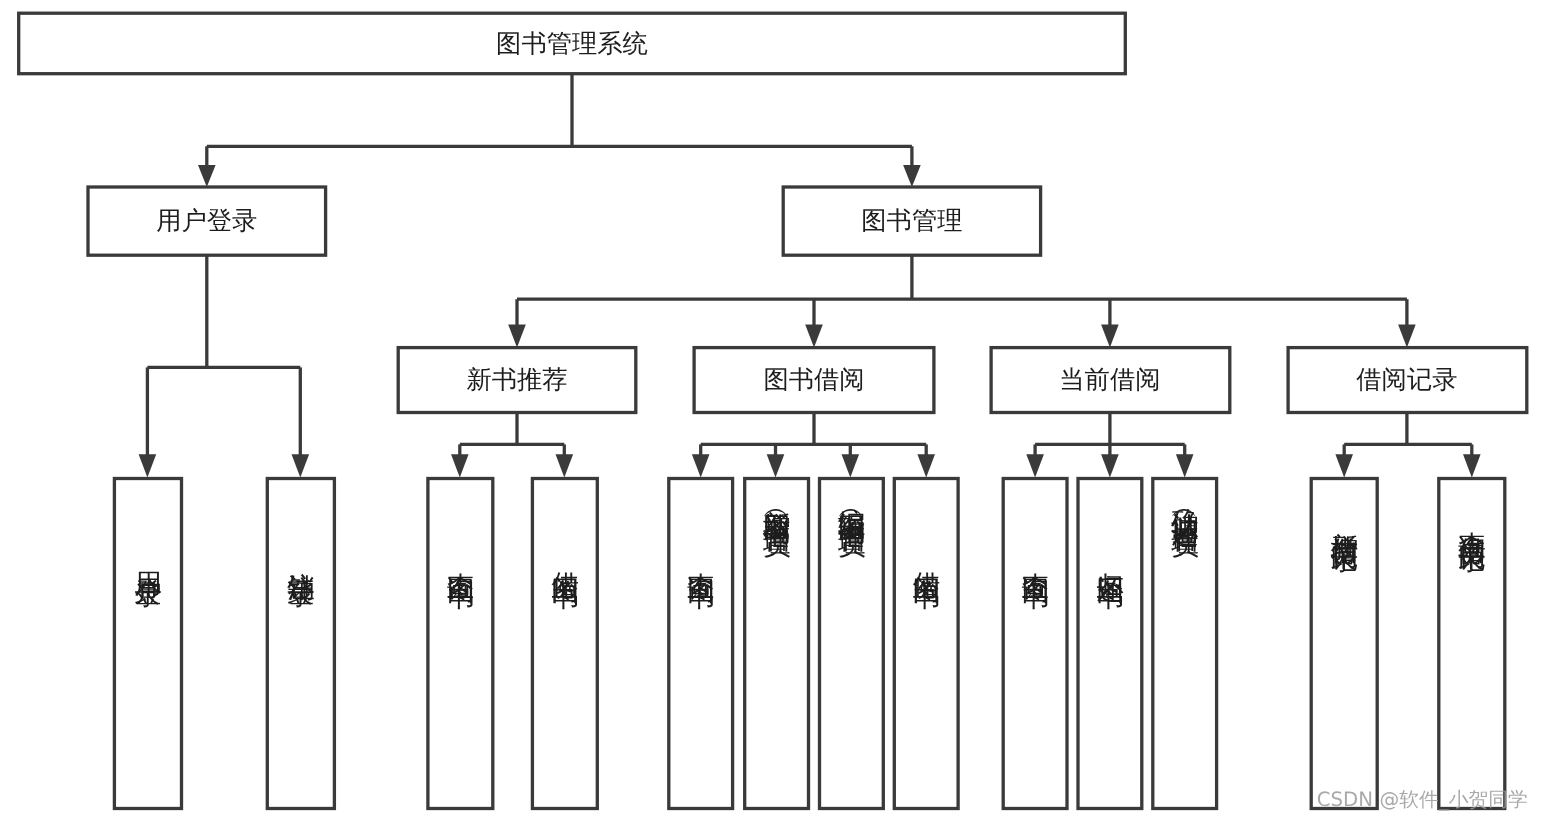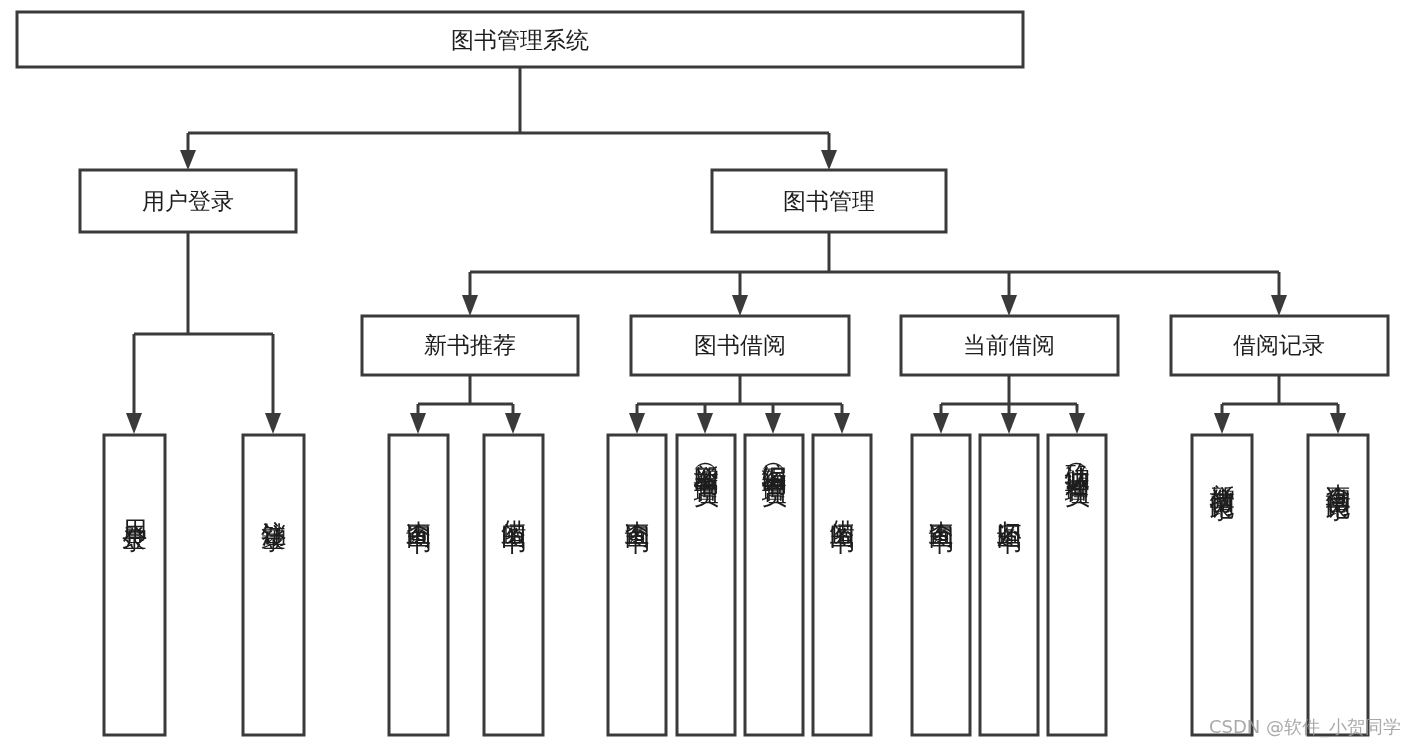--- a/index.html
+++ b/index.html
@@ -65,21 +65,21 @@
     text-orientation: upright;
     font-family: "DejaVu Sans", "Liberation Sans", sans-serif;
     font-size: 25px;
     line-height: 1.02;
     letter-spacing: 3px;
     color: #1d1d1d;
     white-space: nowrap;
   }
   .watermark {
     position: absolute;
-    right: 4px;
+    right: 16px;
     bottom: 8px;
     font-family: "DejaVu Sans", "Liberation Sans", sans-serif;
     font-size: 18px;
     color: #9b9b9b;
     opacity: 0.85;
     white-space: nowrap;
     pointer-events: none;
   }
 </style>
 </head>

